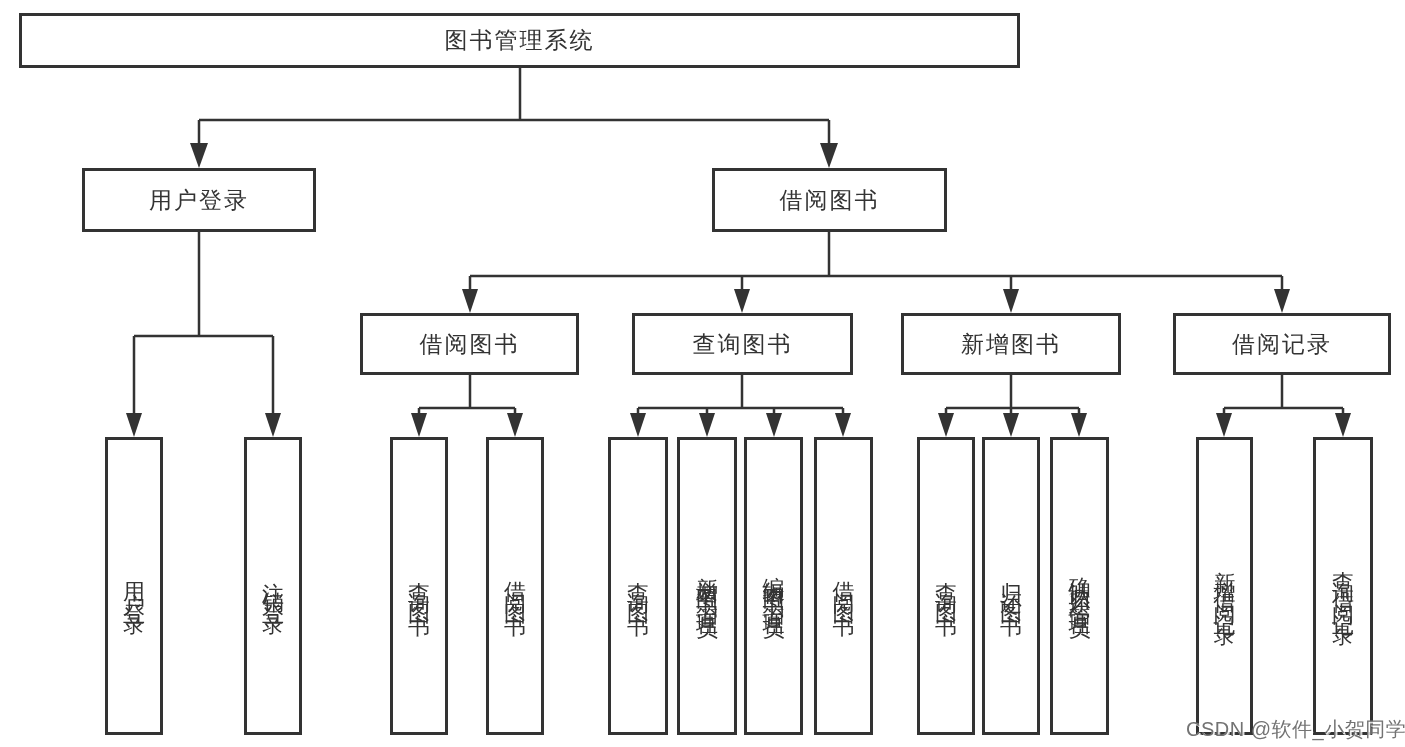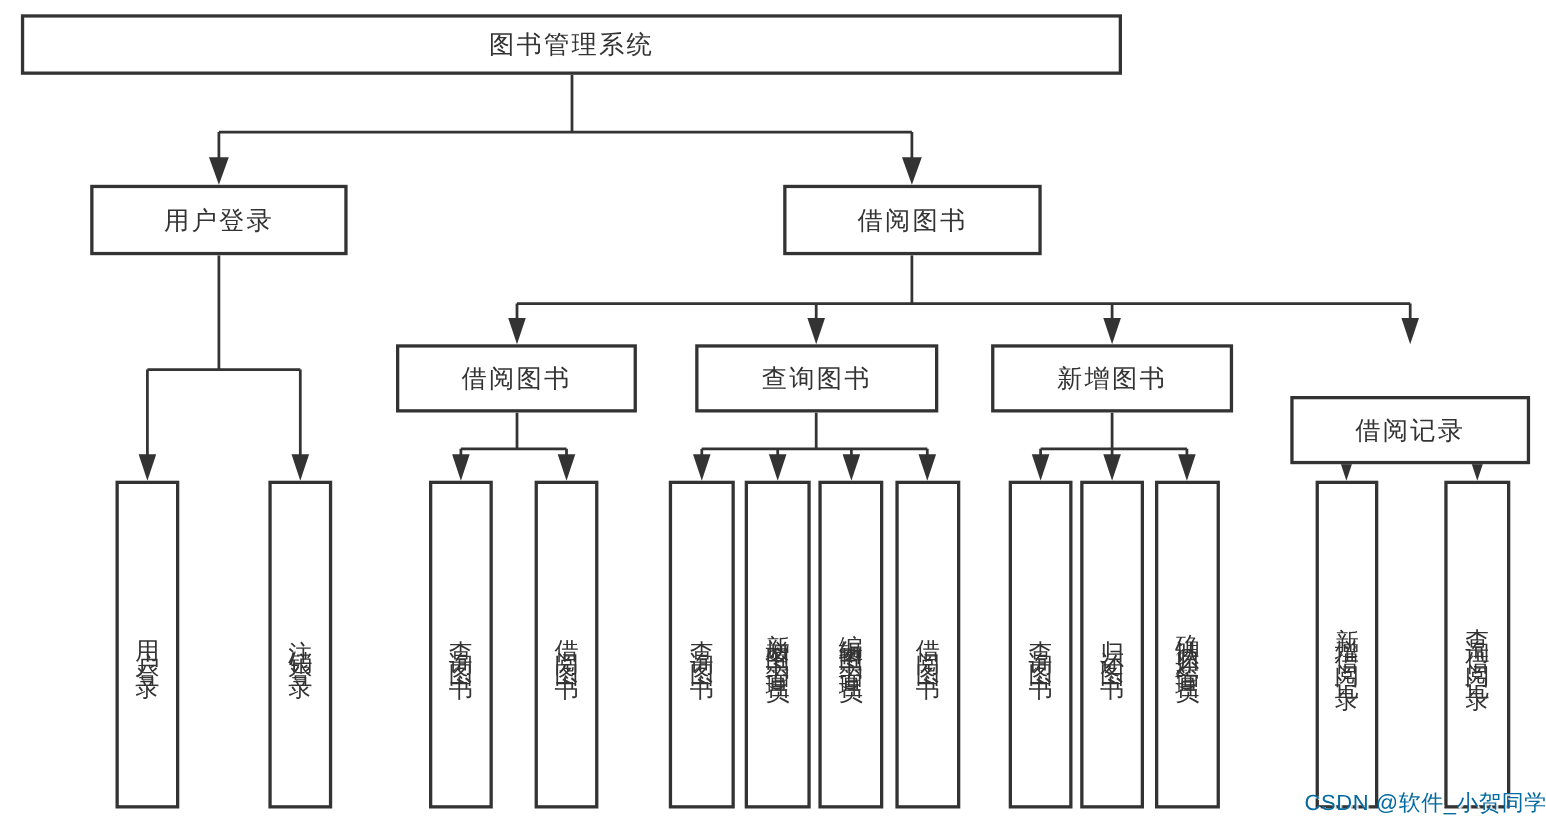--- a/index.html
+++ b/index.html
@@ -39,21 +39,21 @@
     font-size: 22px;
     letter-spacing: 11px;
     white-space: nowrap;
   }
   .vtext.long { letter-spacing: 6px; }
   #watermark {
     position: absolute;
     left: 1186px;
     top: 716px;
     font-size: 20px;
-    color: #0369a1;
+    color: #737373;
     letter-spacing: 0.5px;
     white-space: nowrap;
     text-shadow: 1px 1px 0 rgba(255,255,255,0.95), 2px 2px 0 rgba(255,255,255,0.6);
     z-index: 5;
   }
 </style>
 </head>
 <body>
 
 <div id="canvas">
@@ -111,21 +111,21 @@
 
   <div class="node" style="left:360px; top:313px; width:219px; height:62px;">
     <span class="hlabel">借阅图书</span>
   </div>
   <div class="node" style="left:632px; top:313px; width:221px; height:62px;">
     <span class="hlabel">查询图书</span>
   </div>
   <div class="node" style="left:901px; top:313px; width:220px; height:62px;">
     <span class="hlabel">新增图书</span>
   </div>
-  <div class="node" style="left:1173px; top:313px; width:218px; height:62px;margin-top:47px;">
+  <div class="node" style="left:1173px; top:313px; width:218px; height:62px;">
     <span class="hlabel">借阅记录</span>
   </div>
 
   <div class="node" style="left:105px; top:437px; width:58px; height:298px;">
     <span class="vtext">用户登录</span>
   </div>
   <div class="node" style="left:244px; top:437px; width:58px; height:298px;">
     <span class="vtext">注销登录</span>
   </div>
 

